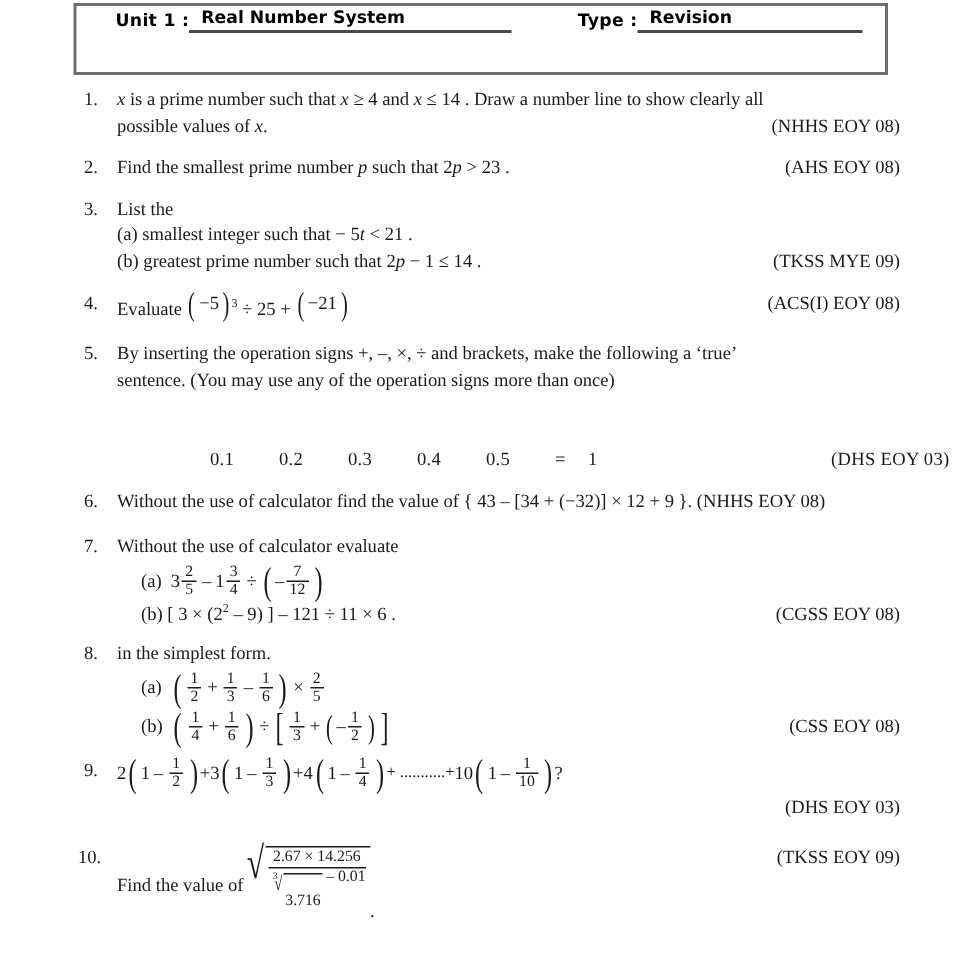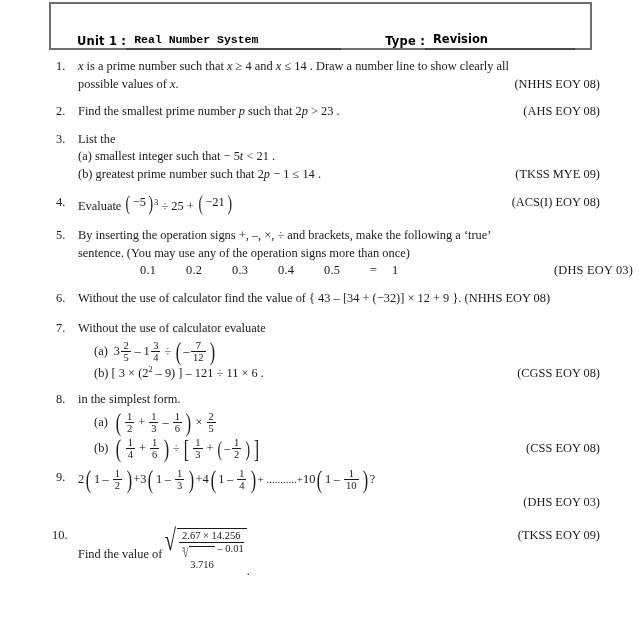--- a/index.html
+++ b/index.html
@@ -23,37 +23,37 @@
     top: 2px;
     width: 543px;
     height: 48px;
     border: 2px solid #6e6e6e;
     box-sizing: border-box;
     background: #fff;
   }
   .header-row {
     display: flex;
     align-items: flex-end;
-    padding: 28px 0 0 26px;
+    padding: 0 0 0 26px;
     font-family: "DejaVu Sans", "Liberation Sans", sans-serif;
     font-weight: bold;
     font-size: 11.5px;
     color: #000;
   }
   .hdr-label {
     white-space: nowrap;
     padding-bottom: 2px;
     letter-spacing: .2px;
   }
   .hdr-value {
     border-bottom: 2px solid #4a4a4a;
     padding: 0 4px 2px 8px;
     white-space: nowrap;
   }
-  .hdr-value.unit-val { width: 215px; box-sizing: border-box; font-family: Liberation Mono, monospace; }
+  .hdr-value.unit-val { width: 215px; box-sizing: border-box; }
   .hdr-value.type-val { width: 150px; box-sizing: border-box; }
   .hdr-gap { width: 44px; }
 
   
   .sheet {
     position: absolute;
     left: 0;
     top: 58px;
     width: 640px;
   }
@@ -87,21 +87,21 @@
   .sub-row { display: flex; align-items: center; flex-wrap: nowrap; }
   .sub-lbl { margin-right: 6px; }
 
   i.v { font-style: italic; }
   .bold { font-weight: bold; }
   .uline { text-decoration: underline; }
   .nums-row {
     padding-left: 62px;
     letter-spacing: .2px;
   }
-  .nums-row span { display: inline-block; width: 46px; }
+  .nums-row span { display: inline-block; width: 46px; margin-top: 36px; }
   .nums-row span.eq { width: 22px; }
 
   
   .frac {
     display: inline-flex;
     flex-direction: column;
     align-items: center;
     vertical-align: middle;
     font-size: 10.5px;
     line-height: 1.05;

